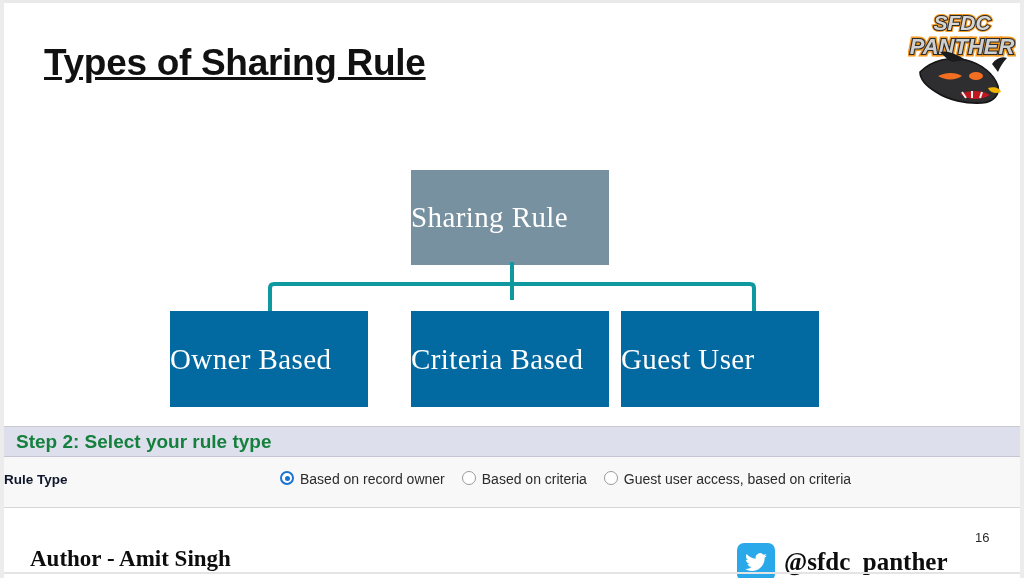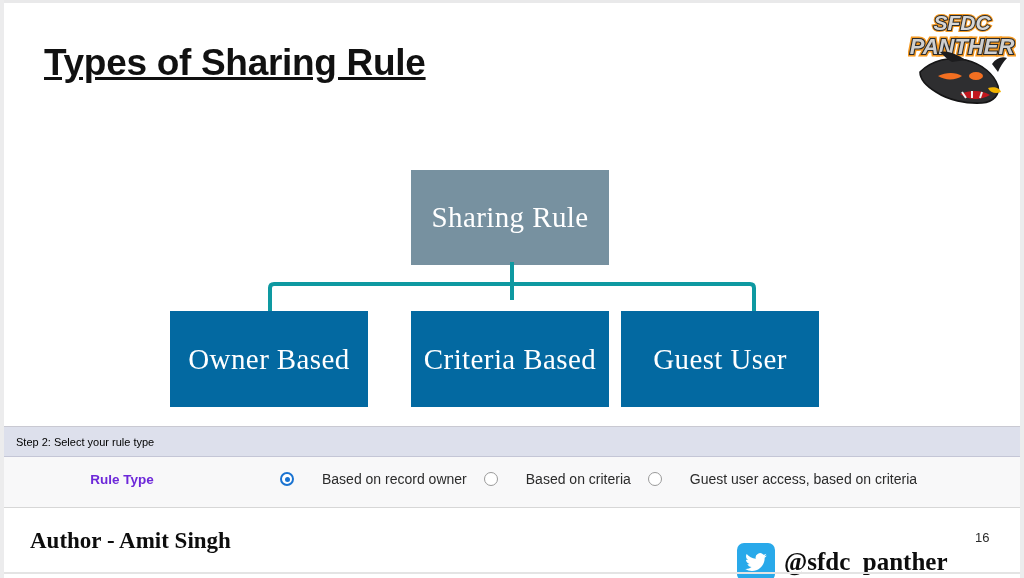--- a/index.html
+++ b/index.html
@@ -54,21 +54,21 @@
     top: 2px;
     width: 108px;
     height: 106px;
   }
 
   
   .node {
     position: absolute;
     display: flex;
     align-items: center;
-    justify-content: center;
+    justify-content: flex-start;
     color: #ffffff;
     font-family: "Liberation Serif", serif;
     font-size: 29px;
     letter-spacing: 0.4px;
     white-space: nowrap;
   }
   .node-root {
     left: 411px;
     top: 170px;
     width: 198px;
@@ -108,57 +108,55 @@
   .sf-step-header {
     height: 30px;
     background: #dde0ec;
     border-bottom: 1px solid #c4c6d6;
     display: flex;
     align-items: center;
     box-sizing: border-box;
   }
   .sf-step-title {
     margin-left: 12px;
-    font-size: 11px;
-    font-weight: normal;
-    color: #000000;
+    font-size: 19px;
+    font-weight: bold;
+    color: #15803d;
     white-space: nowrap;
   }
   .sf-body {
     position: relative;
     height: 51px;
   }
   .sf-row {
     position: absolute;
     left: 0;
     top: 14px;
     width: 100%;
     display: flex;
     align-items: center;
   }
   .sf-field-label {
     width: 276px;
-    text-align: center;
+    text-align: left;
     padding-right: 40px;
     font-size: 13.5px;
     font-weight: bold;
-    color: #6d28d9;
+    color: #0f172a;
     box-sizing: border-box;
     white-space: nowrap;
   }
   .radio-group {
     display: flex;
     align-items: center;
   }
   .radio-opt {
     display: flex;
-    align-items: center;
     margin-right: 17px;
     white-space: nowrap;
-    gap: 22px;
   }
   .radio-mark {
     width: 14px;
     height: 14px;
     border-radius: 50%;
     box-sizing: border-box;
     margin-right: 6px;
     flex: 0 0 auto;
     background: #ffffff;
     border: 1.5px solid #9a9a9a;
@@ -180,21 +178,21 @@
   }
   .radio-label {
     font-size: 14px;
     color: #2b2b2b;
   }
 
   
   .footer-author {
     position: absolute;
     left: 30px;
-    top: 528px;
+    top: 546px;
     font-family: "Liberation Serif", serif;
     font-size: 23px;
     font-weight: bold;
     color: #0d0d0d;
     white-space: nowrap;
   }
   .footer-handle-wrap {
     position: absolute;
     left: 737px;
     top: 529px;

